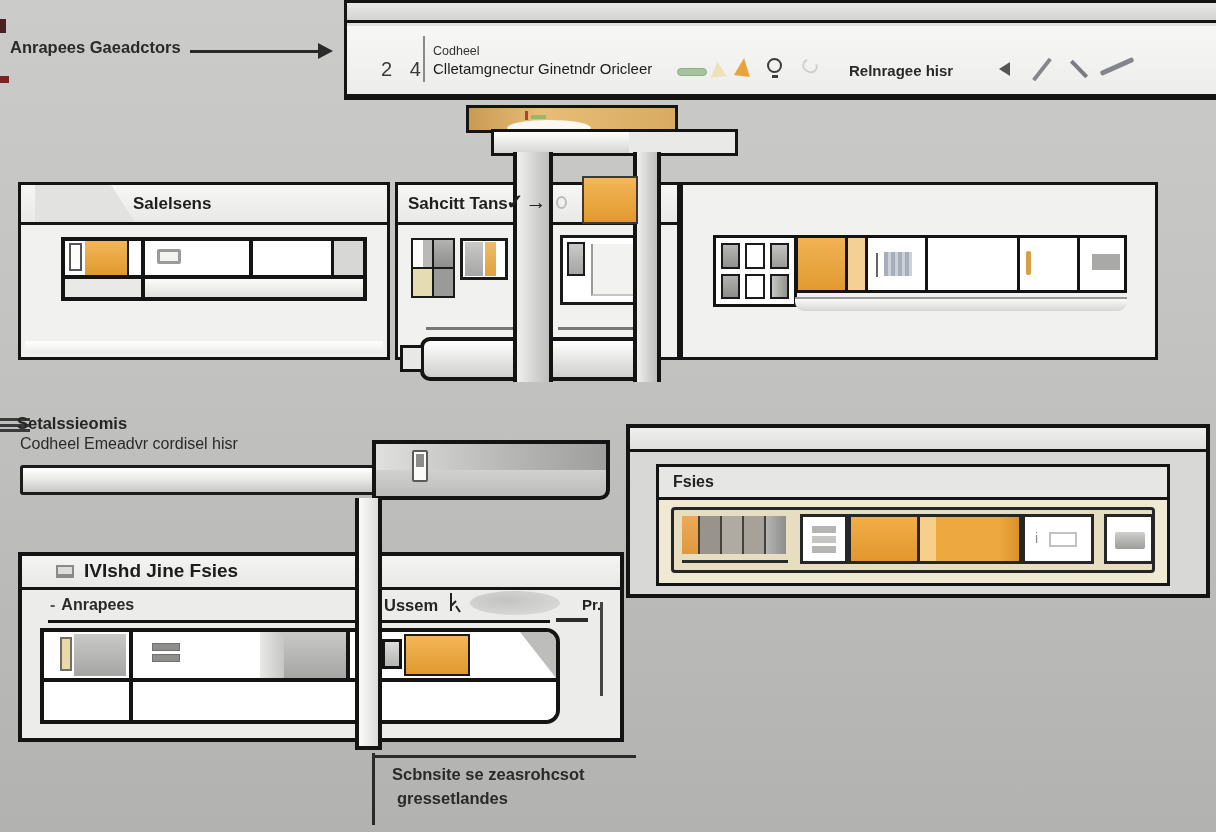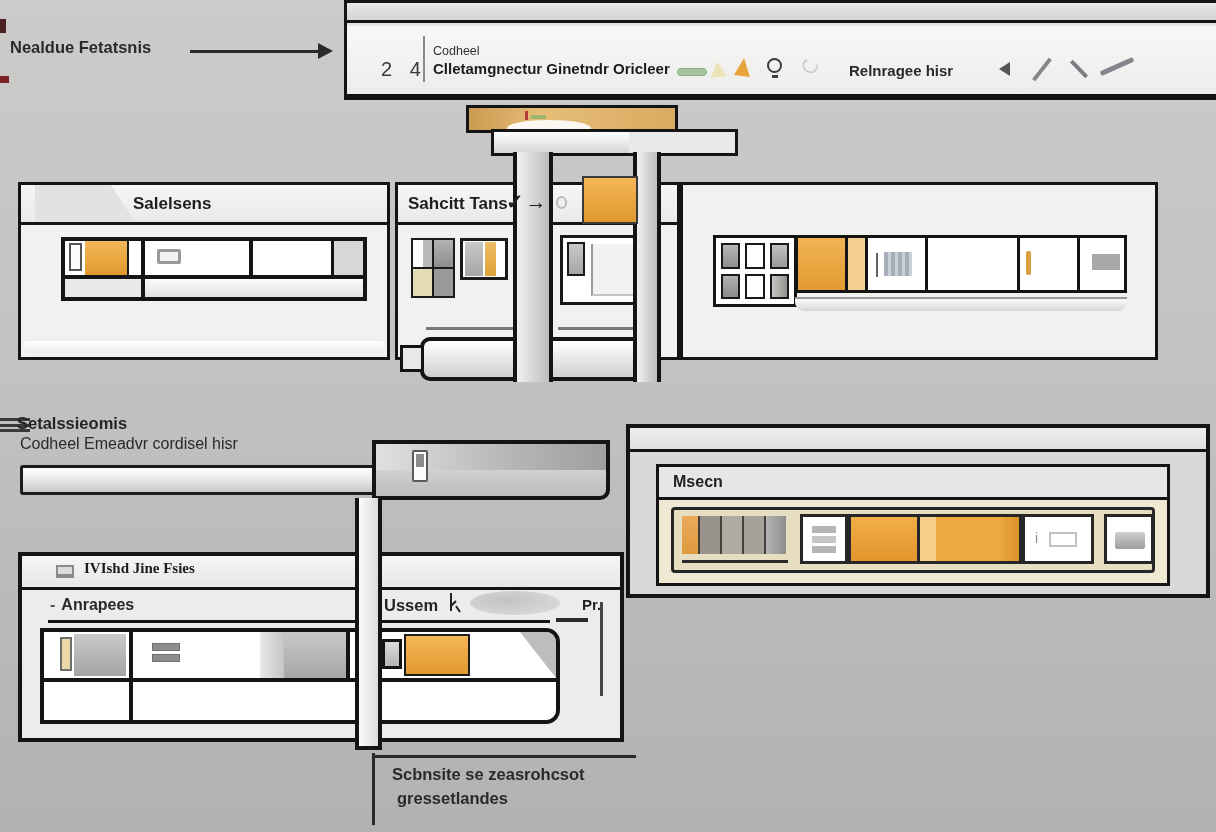--- a/index.html
+++ b/index.html
@@ -21,31 +21,31 @@
   .tri-up{width:0;height:0;border-left:8px solid transparent;border-right:8px solid transparent;}
 </style>
 </head>
 <body>
 
 <div class="stage">
 
   <div class="abs" style="left:0;top:19px;width:6px;height:14px;background:#4a2020;"></div>
   <div class="abs" style="left:0;top:76px;width:9px;height:7px;background:#7c2222;"></div>
 
-  <div class="abs callout" style="left:10px;top:38px;z-index:6;">Nealdue Fetatsnis</div>
+  <div class="abs callout" style="left:10px;top:38px;z-index:6;">Anrapees Gaeadctors</div>
   <div class="abs" style="left:190px;top:50px;width:130px;height:3px;background:#2a2a2a;z-index:6;"></div>
   <div class="abs" style="left:318px;top:43px;width:0;height:0;border-left:15px solid #2a2a2a;border-top:8px solid transparent;border-bottom:8px solid transparent;z-index:6;"></div>
 
   <div class="abs" style="left:344px;top:0;width:875px;height:100px;border:3px solid #141414;border-bottom-width:6px;background:#e2e2e0;z-index:5;">
     <div class="abs" style="left:0;top:0;right:0;height:20px;background:linear-gradient(#e8e8e6,#d4d4d2);border-bottom:3px solid #141414;"></div>
     <div class="abs" style="left:0;top:23px;right:0;bottom:0;background:linear-gradient(#f7f7f5,#ededeb);">
       <div class="abs" style="left:34px;top:32px;font-size:20px;color:#3a3a3a;letter-spacing:6px;">2 4</div>
       <div class="abs" style="left:76px;top:10px;width:2px;height:46px;background:#8a8a88;"></div>
       <div class="abs" style="left:86px;top:18px;font-size:12.5px;color:#333;">Codheel</div>
-      <div class="abs" style="left:86px;top:34px;font-size:15px;font-weight:700;color:#1b1b1b;white-space:nowrap;">Clletamgnectur Ginetndr Oricleer</div>
+      <div class="abs" style="left:86px;top:34px;font-size:15px;font-weight:400;color:#1b1b1b;white-space:nowrap;">Clletamgnectur Ginetndr Oricleer</div>
 
       <div class="abs" style="left:330px;top:42px;width:30px;height:8px;border-radius:4px;background:#a5c49d;border:1px solid #8fae87;"></div>
       <div class="abs tri-up" style="left:363px;top:36px;border-bottom:15px solid #ece2b8;transform:rotate(-6deg);"></div>
       <div class="abs tri-up" style="left:388px;top:32px;border-bottom:18px solid #e8a33d;transform:rotate(7deg);"></div>
       <div class="abs" style="left:420px;top:32px;width:15px;height:15px;border:2.5px solid #3c3c3c;border-radius:50%;"></div>
       <div class="abs" style="left:425px;top:49px;width:6px;height:3px;background:#3c3c3c;"></div>
       <div class="abs" style="left:455px;top:33px;width:16px;height:14px;border:2.5px solid #cfcfcd;border-top-color:transparent;border-radius:50%;transform:rotate(25deg);"></div>
 
       <div class="abs" style="left:502px;top:36px;font-size:15px;font-weight:600;color:#2a2a2a;">Relnragee hisr</div>
 
@@ -163,21 +163,21 @@
     <div class="abs" style="left:0;top:0;right:0;height:26px;background:linear-gradient(90deg,#e0e0de,#b5b5b3 60%,#9f9f9d);"></div>
     <div class="abs" style="left:36px;top:6px;width:16px;height:32px;background:#fbfbf9;border:2px solid #5a5a58;border-radius:2px;">
       <div style="width:8px;height:13px;background:#8c8c8a;margin:2px auto 0;"></div>
     </div>
   </div>
   <div class="abs" style="left:355px;top:498px;width:27px;height:252px;border-left:4px solid #141414;border-right:4px solid #141414;border-bottom:4px solid #141414;background:linear-gradient(90deg,#fbfbf9,#dcdcda);z-index:20;"></div>
 
   <div class="abs" style="left:626px;top:424px;width:584px;height:174px;border:4px solid #141414;background:#d8d8d6;z-index:4;">
     <div class="abs" style="left:0;top:0;right:0;height:24px;background:linear-gradient(#efefed,#dfdfdd);border-bottom:3px solid #141414;"></div>
     <div class="abs" style="left:26px;top:36px;width:514px;height:122px;border:3px solid #141414;background:#e6e6e4;">
-      <div class="abs" style="left:14px;top:6px;font-size:16px;font-weight:700;color:#222;">Msecn</div>
+      <div class="abs" style="left:14px;top:6px;font-size:16px;font-weight:700;color:#222;">Fsies</div>
       <div class="abs hr-black" style="left:0;top:30px;right:0;height:3px;"></div>
       <div class="abs" style="left:0;top:33px;right:0;bottom:0;background:#efe8d2;">
         <div class="abs" style="left:12px;top:7px;width:484px;height:66px;background:#e7ddc0;border:3px solid #262626;border-radius:4px;">
           <div class="abs" style="left:8px;top:6px;width:106px;height:38px;display:flex;">
             <div style="width:18px;height:100%;background:linear-gradient(#eca95a,#de9a3e);border-right:2px solid #44413a;"></div>
             <div style="width:22px;height:100%;background:#98948c;border-right:2px solid #44413a;"></div>
             <div style="width:22px;height:100%;background:#afaaa2;border-right:2px solid #44413a;"></div>
             <div style="width:22px;height:100%;background:#a6a29a;border-right:2px solid #44413a;"></div>
             <div style="width:20px;height:100%;background:linear-gradient(90deg,#b5b5b3,#8d8d8b);"></div>
           </div>
@@ -197,21 +197,21 @@
             <div class="abs" style="left:8px;top:15px;width:30px;height:17px;background:linear-gradient(#cfcfcd,#9d9d9b);border-radius:2px;"></div>
           </div>
         </div>
       </div>
     </div>
   </div>
 
   <div class="abs" style="left:18px;top:552px;width:606px;height:190px;border:4px solid #141414;background:#ececea;z-index:4;">
     <div class="abs" style="left:0;top:0;right:0;height:34px;background:linear-gradient(#f4f4f2,#e8e8e6);border-bottom:3px solid #141414;">
       <div class="abs" style="left:34px;top:9px;width:18px;height:13px;border:2px solid #8a8a88;background:#dcdcda;border-bottom-width:4px;"></div>
-      <div class="abs" style="left:62px;top:4px;font-size:15px;font-weight:700;color:#1c1c1c;font-family:Liberation Serif, serif;">IVIshd Jine Fsies</div>
+      <div class="abs" style="left:62px;top:4px;font-size:19px;font-weight:700;color:#1c1c1c;">IVIshd Jine Fsies</div>
     </div>
     <div class="abs" style="left:28px;top:40px;font-size:16px;font-weight:600;color:#2a2a2a;">
       <span style="color:#555;margin-right:6px;">-</span><span>Anrapees</span>
     </div>
     <div class="abs" style="left:362px;top:40px;font-size:16.5px;font-weight:600;color:#242424;text-align:center;">Ussem</div>
     <svg class="abs" style="left:426px;top:36px;" width="16" height="22" viewBox="0 0 16 22">
         <path d="M3,1 L3,19 M3,14 L8,9 M8,14 L12,20" stroke="#222" stroke-width="2" fill="none"></path>
       </svg>
     <div class="abs" style="left:448px;top:35px;width:90px;height:24px;background:radial-gradient(ellipse at 40% 40%,#bcbcba,#d4d4d2 75%);border-radius:50%;opacity:.85;"></div>
     <div class="abs" style="left:560px;top:40px;font-size:15px;font-weight:600;color:#242424;">Pr.</div>

